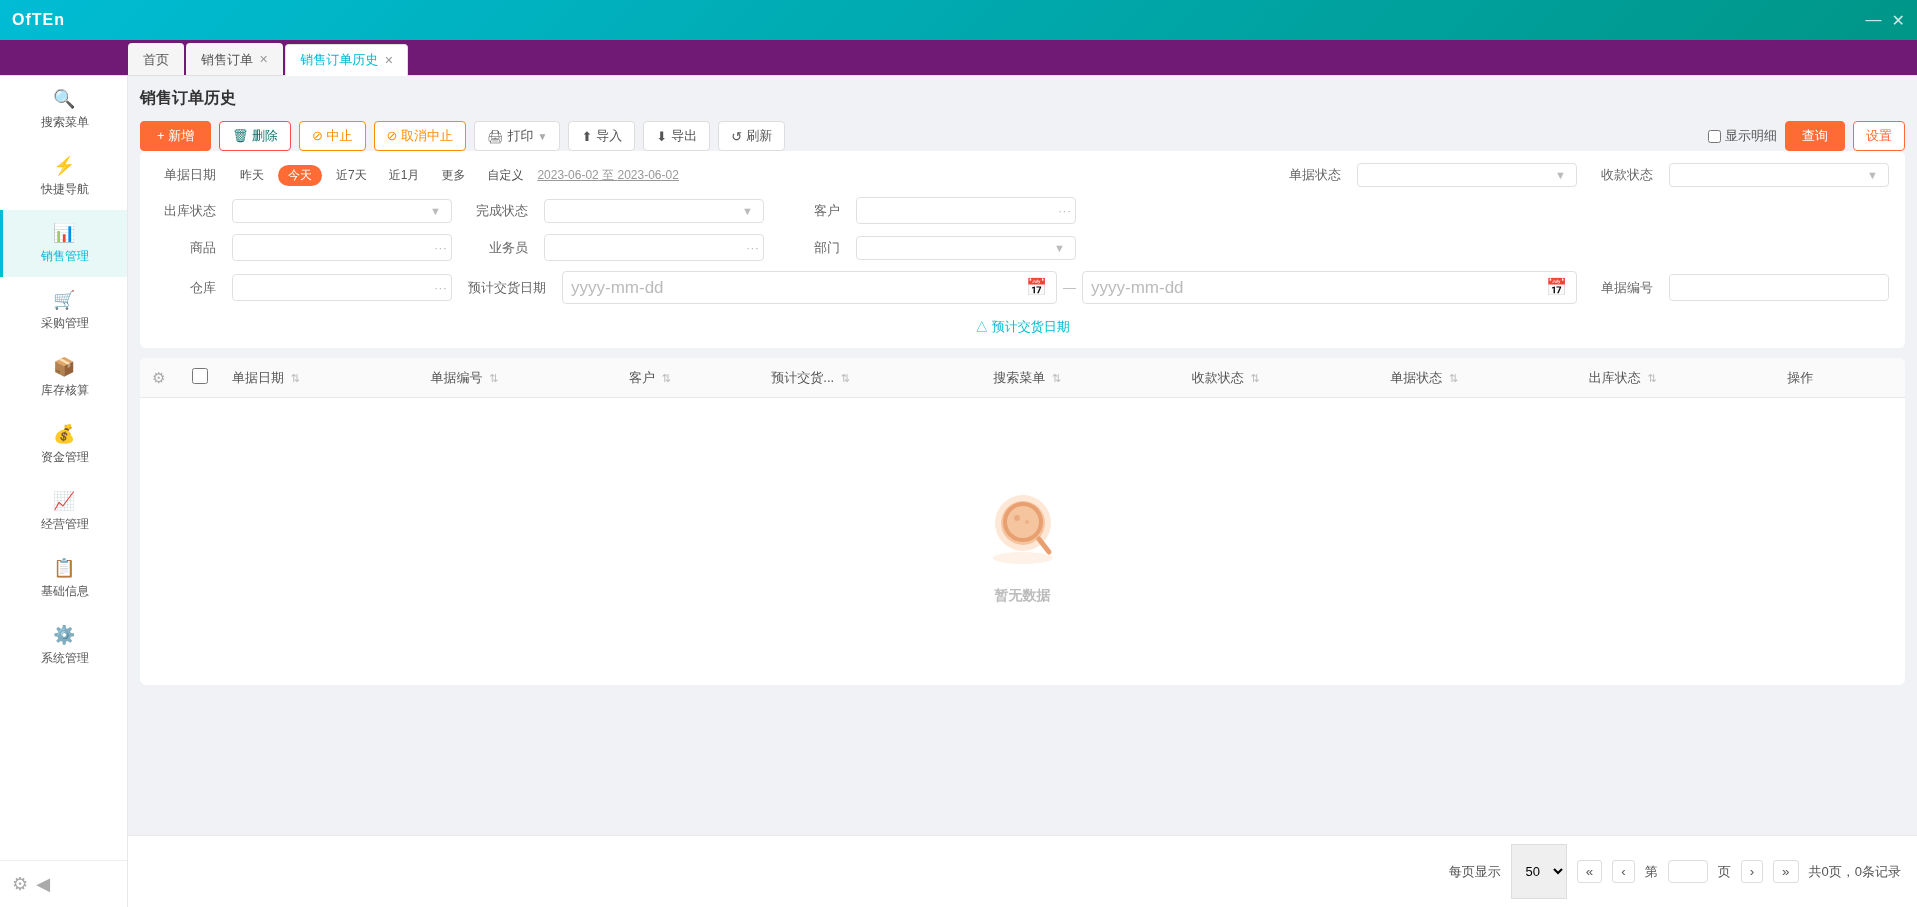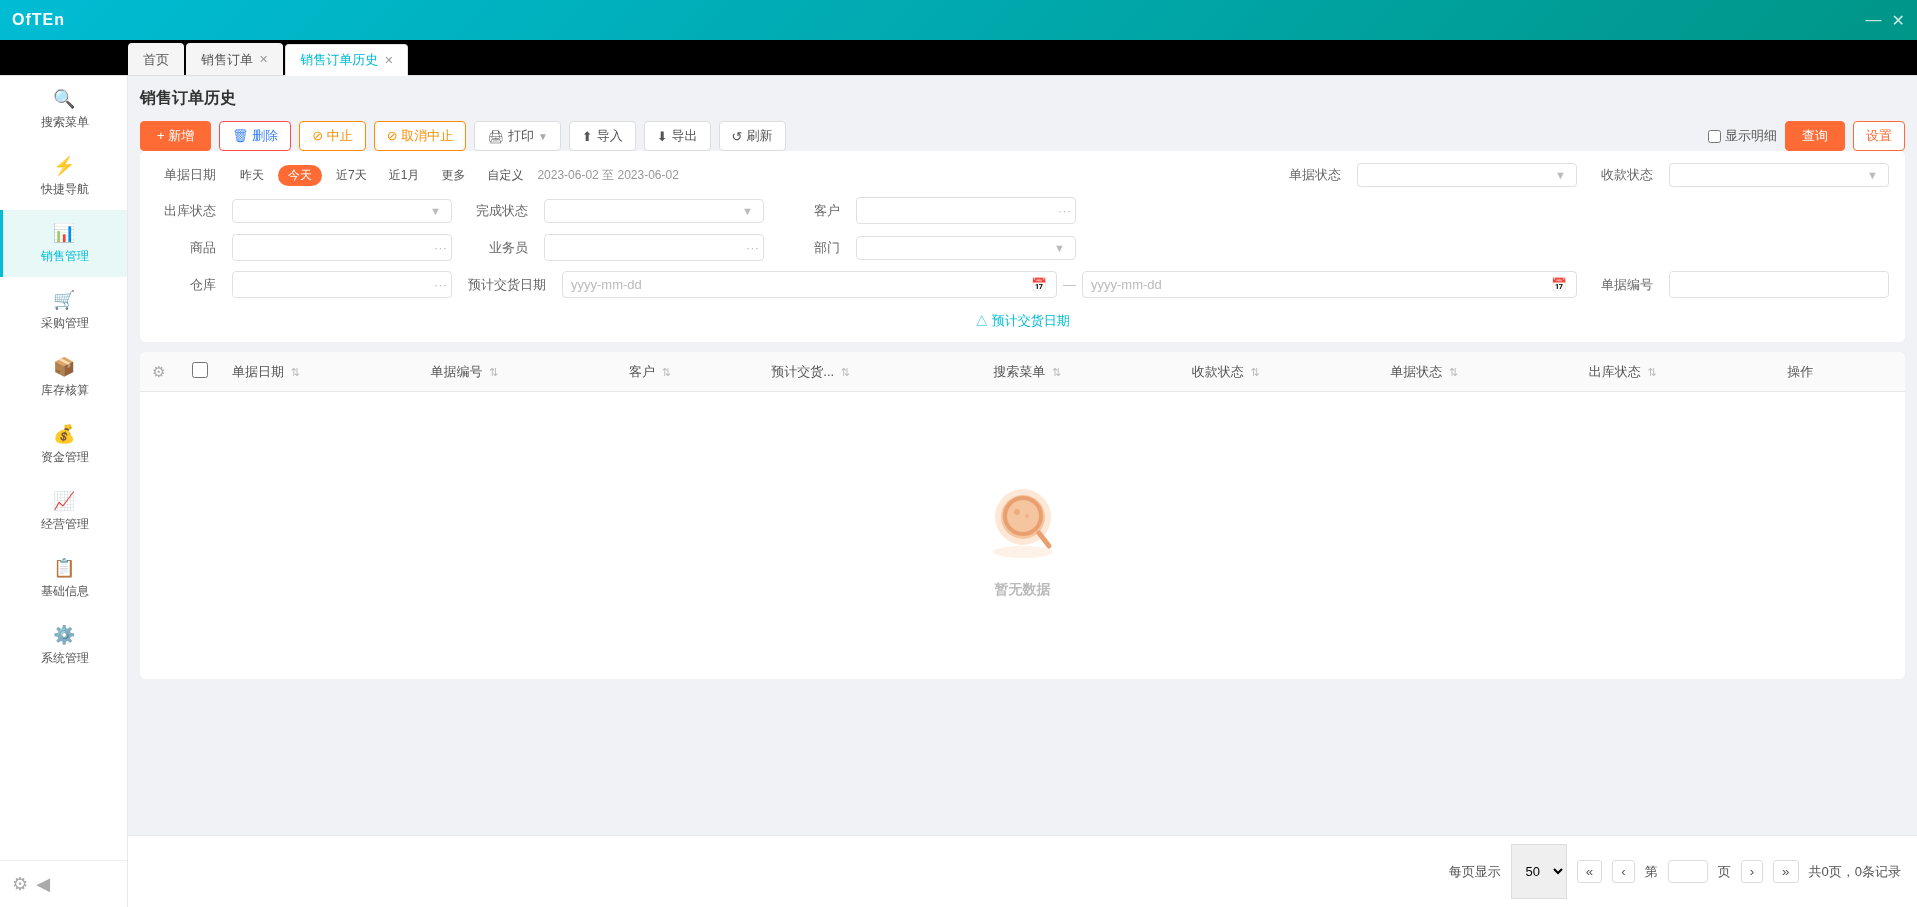--- a/index.html
+++ b/index.html
@@ -3,21 +3,21 @@
   <meta charset="utf-8">
   <style>
     * { box-sizing: border-box; margin: 0; padding: 0; }
     body { font-family: "Microsoft YaHei", "PingFang SC", Arial, sans-serif; font-size: 13px; color: #333; background: #f0f2f5; display: flex; flex-direction: column; height: 100vh; overflow: hidden; }
 
     
     .top-bar { background: linear-gradient(135deg, #00bcd4, #009688); height: 40px; display: flex; align-items: center; padding: 0 12px; color: white; flex-shrink: 0; }
     .top-bar .app-brand { font-size: 16px; font-weight: bold; letter-spacing: 1px; }
 
     
-    .tab-bar { background: #000000; height: 36px; display: flex; align-items: flex-end; border-bottom: 1px solid #e0e0e0; flex-shrink: 0; padding-left: 128px; }
+    .tab-bar { background: #701a75; height: 36px; display: flex; align-items: flex-end; border-bottom: 1px solid #e0e0e0; flex-shrink: 0; padding-left: 128px; }
     .tab-item { height: 32px; padding: 0 14px; display: flex; align-items: center; gap: 6px; cursor: pointer; border: 1px solid transparent; border-bottom: none; font-size: 13px; color: #555; border-radius: 4px 4px 0 0; background: #f5f5f5; margin-right: 2px; }
     .tab-item.active { background: #fff; border-color: #e0e0e0; color: #00bcd4; border-bottom: 1px solid #fff; margin-bottom: -1px; }
     .tab-close { font-size: 11px; color: #999; cursor: pointer; }
 
     
     .main-layout { display: flex; flex: 1; overflow: hidden; }
 
     
     .sidebar { width: 128px; background: #fff; border-right: 1px solid #e8e8e8; display: flex; flex-direction: column; flex-shrink: 0; overflow-y: auto; }
     .sidebar-item { display: flex; flex-direction: column; align-items: center; padding: 12px 0; cursor: pointer; color: #555; font-size: 12px; gap: 4px; border-left: 3px solid transparent; }
@@ -44,25 +44,25 @@
     .filter-panel { background: #fff; border-radius: 6px; padding: 12px 16px; margin-bottom: 10px; }
     .filter-row { display: flex; align-items: center; gap: 16px; margin-bottom: 10px; flex-wrap: wrap; }
     .filter-row:last-child { margin-bottom: 0; }
     .filter-label { color: #666; font-size: 13px; min-width: 60px; text-align: right; flex-shrink: 0; }
     .filter-select { display: flex; align-items: center; border: 1px solid #e0e0e0; border-radius: 4px; padding: 5px 10px; background: #fff; cursor: pointer; gap: 4px; font-size: 13px; color: #333; flex: 1; min-width: 160px; max-width: 320px; }
     .filter-select .placeholder { color: #bbb; flex: 1; }
     .filter-select .arrow { color: #bbb; font-size: 11px; }
     .date-row { display: flex; align-items: center; gap: 6px; }
     .date-tag { padding: 2px 8px; border-radius: 3px; font-size: 12px; cursor: pointer; color: #555; }
     .date-tag.active { background: #ff6b35; color: #fff; border-radius: 12px; padding: 2px 10px; }
-    .date-range { font-size: 12px; color: #999; }
+    .date-range { font-size: 12px; color: #999; text-decoration: underline; }
     .filter-more { text-align: center; color: #00bcd4; cursor: pointer; font-size: 13px; padding: 4px 0 0; display: flex; align-items: center; justify-content: center; gap: 4px; }
     .filter-input-text { border: 1px solid #e0e0e0; border-radius: 4px; padding: 5px 10px; font-size: 13px; color: #333; width: 100%; outline: none; }
     .filter-dots { color: #bbb; cursor: pointer; padding: 0 4px; }
-    .filter-date-input { border: 1px solid #e0e0e0; border-radius: 4px; padding: 5px 8px; font-size: 13px; color: #bbb; display: flex; align-items: center; gap: 4px; flex: 1; min-width: 130px; cursor: pointer; }
+    .filter-date-input { border: 1px solid #e0e0e0; border-radius: 4px; padding: 5px 8px; font-size: 17px; color: #bbb; display: flex; align-items: center; gap: 4px; flex: 1; min-width: 130px; cursor: pointer; }
 
     
     .table-wrapper { background: #fff; border-radius: 6px; overflow: hidden; flex: 1; }
     .data-table { width: 100%; border-collapse: collapse; font-size: 13px; }
     .data-table th { background: #fafafa; border-bottom: 1px solid #e8e8e8; padding: 10px 12px; text-align: left; font-weight: 500; color: #555; white-space: nowrap; }
     .data-table td { padding: 10px 12px; border-bottom: 1px solid #f0f0f0; color: #333; }
     .data-table th .sort-icon { color: #bbb; font-size: 11px; margin-left: 3px; }
     .table-gear { color: #aaa; cursor: pointer; font-size: 15px; }
     .table-checkbox { width: 16px; height: 16px; cursor: pointer; }
 
@@ -154,21 +154,21 @@
     </div>
   </div>
 
   <div class="content-area">
     <div class="page-content">
 
       <div class="page-title">销售订单历史</div>
 
       <div class="toolbar">
         <button class="btn btn-primary">+ 新增</button>
-        <button class="btn" style="color:#3b82f6;border-color:#ff4d4f;">🗑 删除</button>
+        <button class="btn" style="color:#0f766e;border-color:#ff4d4f;font-family:Liberation Serif, serif;">🗑 删除</button>
         <button class="btn" style="color:#ff8c00;border-color:#ff8c00;">⊘ 中止</button>
         <button class="btn" style="color:#ff8c00;border-color:#ff8c00;">⊘ 取消中止</button>
         <button class="btn">
           <span>🖨</span>
 
           <span>打印</span>
           <span style="font-size:10px;color:#aaa;">▼</span>
         </button>
         <button class="btn">
           <span>⬆</span>

